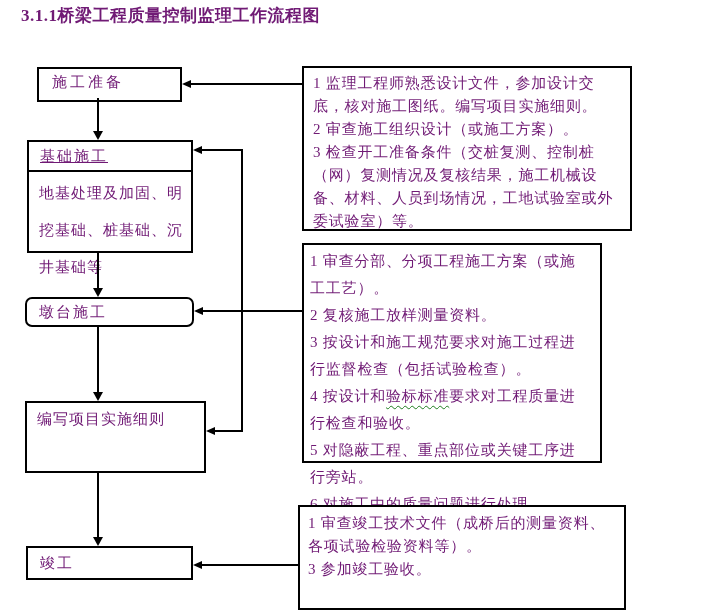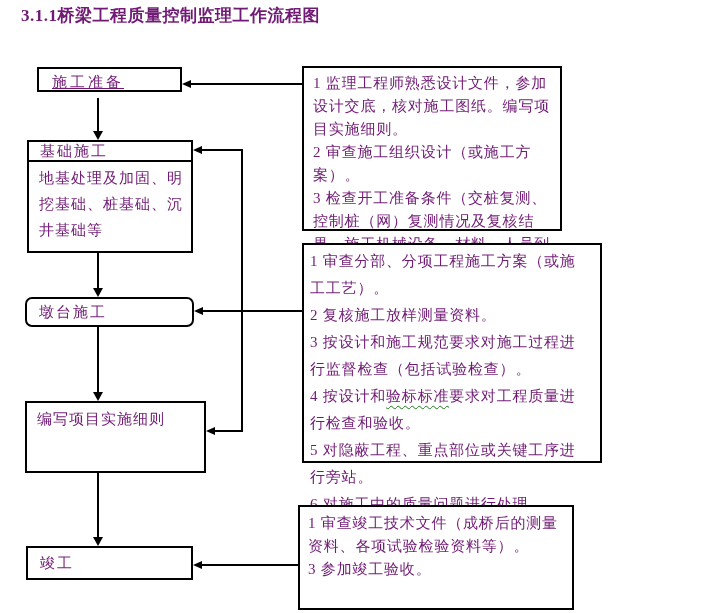--- a/index.html
+++ b/index.html
@@ -71,57 +71,57 @@
     border-top: 9px solid #000;
   }
 </style>
 </head>
 <body>
 
 <div class="canvas">
 
   <div class="page-title">3.1.1桥梁工程质量控制监理工作流程图</div>
 
-  <div class="node" style="left:37px; top:67px; width:145px; height:25px;text-decoration:underline;">
+  <div class="node" style="left:37px; top:67px; width:145px; height:35px;">
     <div class="node-header" style="height:27px; padding-left:13px; letter-spacing:3px;">施工准备</div>
   </div>
 
   <div class="node" style="left:27px; top:140px; width:166px; height:113px;">
-    <div class="node-header split" style="height:20px;">基础施工</div>
-    <div class="node-body" style="padding:3px 4px 0 10px; line-height:26px;">地基处理及加固、明挖基础、桩基础、沉井基础等</div>
+    <div class="node-header split" style="height:30px;text-decoration:underline;">基础施工</div>
+    <div class="node-body" style="padding:3px 4px 0 10px; line-height:37px;">地基处理及加固、明挖基础、桩基础、沉井基础等</div>
   </div>
 
   <div class="node" style="left:25px; top:297px; width:169px; height:30px;border-radius:7px;">
     <div class="node-header" style="height:26px; padding-left:12px;">墩台施工</div>
   </div>
 
   <div class="node" style="left:25px; top:401px; width:181px; height:72px;">
     <div class="node-body" style="padding:6px 4px 0 10px; line-height:20px;">编写项目实施细则</div>
   </div>
 
   <div class="node" style="left:26px; top:546px; width:167px; height:34px;">
     <div class="node-header" style="height:30px; padding-left:12px;">竣工</div>
   </div>
 
-  <div class="note" style="left:302px; top:66px; width:260px; height:165px; padding:4px 10px 0 9px; line-height:23px;">
+  <div class="note" style="left:302px; top:66px; width:330px; height:165px; padding:4px 10px 0 9px; line-height:23px;">
     <p class="item">1 监理工程师熟悉设计文件，参加设计交底，核对施工图纸。编写项目实施细则。</p>
     <p class="item">2 审查施工组织设计（或施工方案）。</p>
     <p class="item">3 检查开工准备条件（交桩复测、控制桩（网）复测情况及复核结果，施工机械设备、材料、人员到场情况，工地试验室或外委试验室）等。</p>
   </div>
 
   <div class="note" style="left:302px; top:243px; width:300px; height:220px; padding:3px 10px 0 6px; line-height:27px;">
     <p class="item">1 审查分部、分项工程施工方案（或施工工艺）。</p>
     <p class="item">2 复核施工放样测量资料。</p>
     <p class="item">3 按设计和施工规范要求对施工过程进行监督检查（包括试验检查）。</p>
     <p class="item"><span>4 按设计和</span><span class="squiggle">验标标准</span><span>要求对工程质量进行检查和验收。</span></p>
     <p class="item">5 对隐蔽工程、重点部位或关键工序进行旁站。</p>
     <p class="item">6 对施工中的质量问题进行处理。</p>
   </div>
 
-  <div class="note" style="left:298px; top:505px; width:276px; height:105px; padding:5px 10px 0 8px; line-height:23px;">
+  <div class="note" style="left:298px; top:505px; width:328px; height:105px; padding:5px 10px 0 8px; line-height:23px;">
     <p class="item">1 审查竣工技术文件（成桥后的测量资料、各项试验检验资料等）。</p>
     <p class="item">3 参加竣工验收。</p>
   </div>
 
   <div class="hline" style="left:191px; top:83px; width:111px;"></div>
   <div class="arrow-left" style="left:182px; top:80px;"></div>
 
   <div class="vline" style="left:97px; top:98px; height:33px;"></div>
   <div class="arrow-down" style="left:93px; top:131px;"></div>
 

